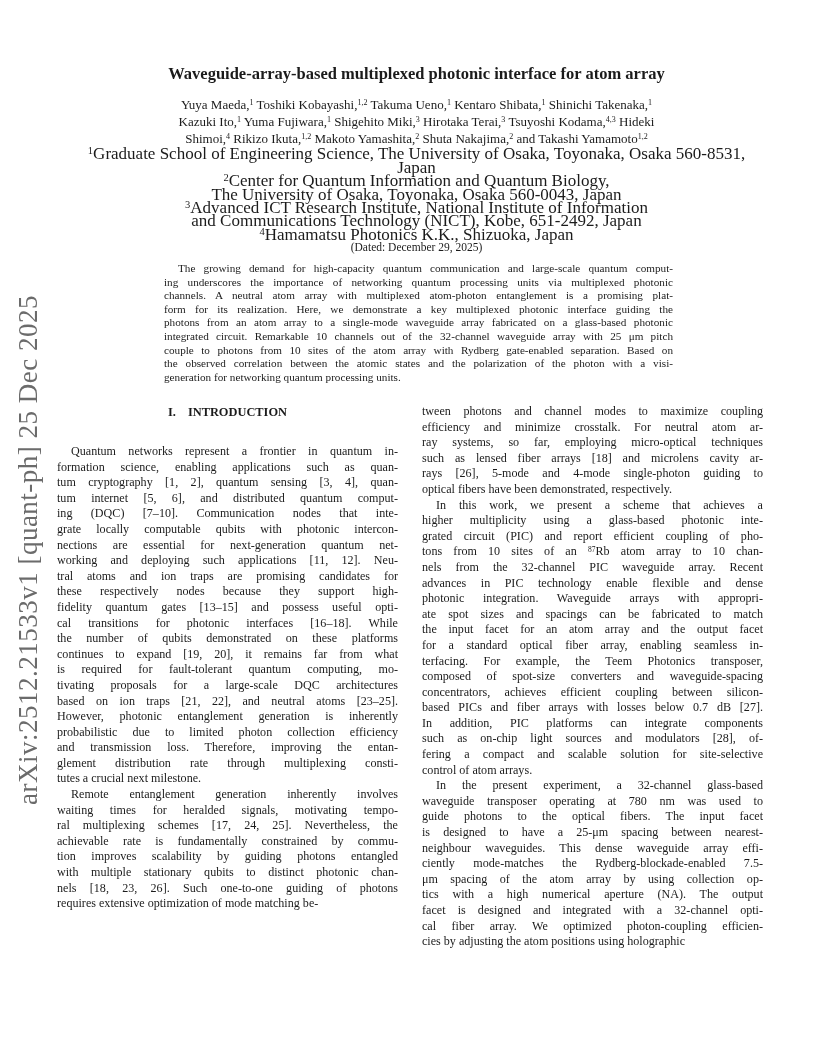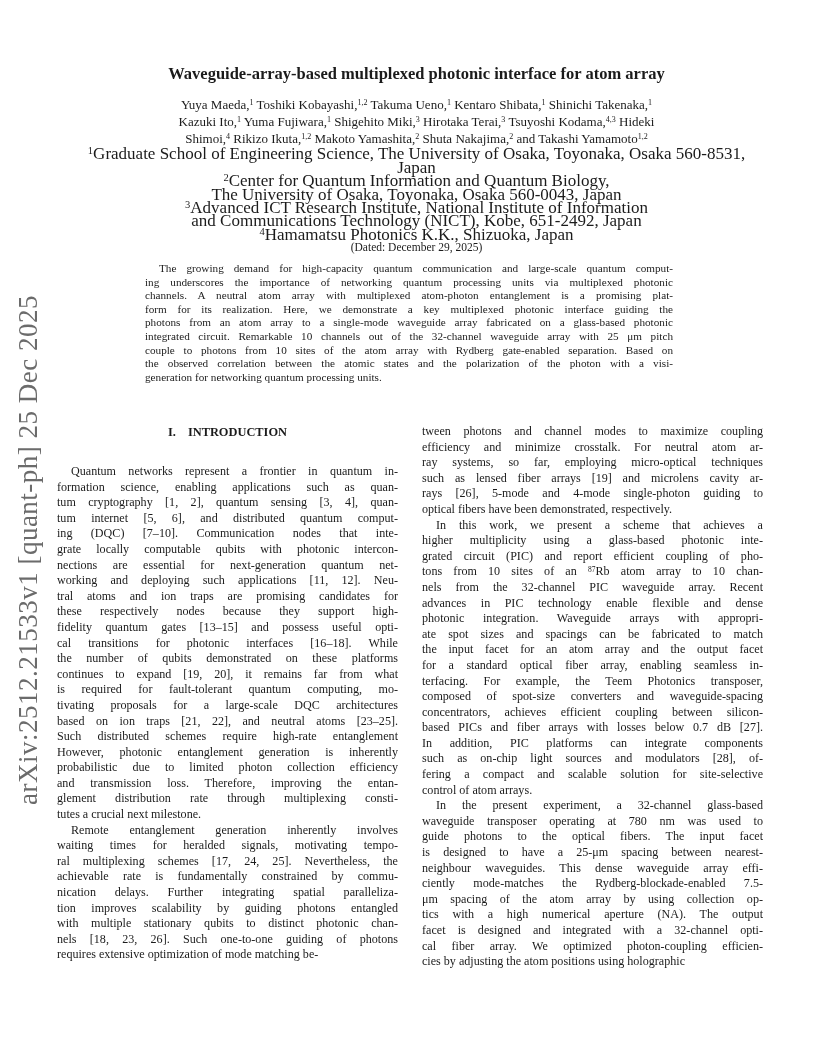--- a/index.html
+++ b/index.html
@@ -48,24 +48,24 @@
     line-height: 13px;
   }
   .centered-lines .line { }
   .abstract {
     position: absolute;
     left: 145px; top: 262px;
     width: 528px;
     font-size: 11.2px;
     line-height: 13.6px;
   }
-  .abstract .line { height: 13.6px; overflow: hidden; }
+  .abstract .line { height: 13.6px; overflow: hidden; margin-left: 19px; }
   .col {
     position: absolute;
-    top: 424px;
+    top: 404px;
     width: 341px;
     font-size: 12.1px;
     line-height: 15.6px;
   }
   .col-left  { left: 57px; }
   .col-right { left: 422px; }
   .col .line, .abstract .line {
     text-align: justify;
     text-align-last: justify;
   }
@@ -141,48 +141,46 @@
           <div class="line">working and deploying such applications [11, 12]. Neu-</div>
           <div class="line">tral atoms and ion traps are promising candidates for</div>
           <div class="line">these respectively nodes because they support high-</div>
           <div class="line">fidelity quantum gates [13–15] and possess useful opti-</div>
           <div class="line">cal transitions for photonic interfaces [16–18].  While</div>
           <div class="line">the number of qubits demonstrated on these platforms</div>
           <div class="line">continues to expand [19, 20], it remains far from what</div>
           <div class="line">is required for fault-tolerant quantum computing, mo-</div>
           <div class="line">tivating proposals for a large-scale DQC architectures</div>
           <div class="line">based on ion traps [21, 22], and neutral atoms [23–25].</div>
-          <div class="line">Such distributed schemes require high-rate entanglement</div>
           <div class="line">However, photonic entanglement generation is inherently</div>
           <div class="line">probabilistic due to limited photon collection efficiency</div>
           <div class="line">and transmission loss.  Therefore, improving the entan-</div>
           <div class="line">glement distribution rate through multiplexing consti-</div>
           <div class="line last">tutes a crucial next milestone.</div>
         </div>
         <div class="para indent">
           <div class="line">Remote entanglement generation inherently involves</div>
           <div class="line">waiting times for heralded signals, motivating tempo-</div>
           <div class="line">ral multiplexing schemes [17, 24, 25]. Nevertheless, the</div>
           <div class="line">achievable rate is fundamentally constrained by commu-</div>
-          <div class="line">nication delays.  Further integrating spatial paralleliza-</div>
           <div class="line">tion improves scalability by guiding photons entangled</div>
           <div class="line">with multiple stationary qubits to distinct photonic chan-</div>
           <div class="line">nels [18, 23, 26].  Such one-to-one guiding of photons</div>
           <div class="line last">requires extensive optimization of mode matching be-</div>
         </div>
       </div>
   </div>
 
   <div class="col col-right">
     <div>
         <div class="para">
           <div class="line">tween photons and channel modes to maximize coupling</div>
           <div class="line">efficiency and minimize crosstalk.  For neutral atom ar-</div>
           <div class="line">ray systems, so far, employing micro-optical techniques</div>
-          <div class="line">such as lensed fiber arrays [19] and microlens cavity ar-</div>
+          <div class="line">such as lensed fiber arrays [18] and microlens cavity ar-</div>
           <div class="line">rays [26], 5-mode and 4-mode single-photon guiding to</div>
           <div class="line last">optical fibers have been demonstrated, respectively.</div>
         </div>
         <div class="para indent">
           <div class="line">In this work, we present a scheme that achieves a</div>
           <div class="line">higher multiplicity using a glass-based photonic inte-</div>
           <div class="line">grated circuit (PIC) and report efficient coupling of pho-</div>
           <div class="line">tons from 10 sites of an <sup>87</sup>Rb atom array to 10 chan-</div>
           <div class="line">nels from the 32-channel PIC waveguide array.  Recent</div>
           <div class="line">advances in PIC technology enable flexible and dense</div>

